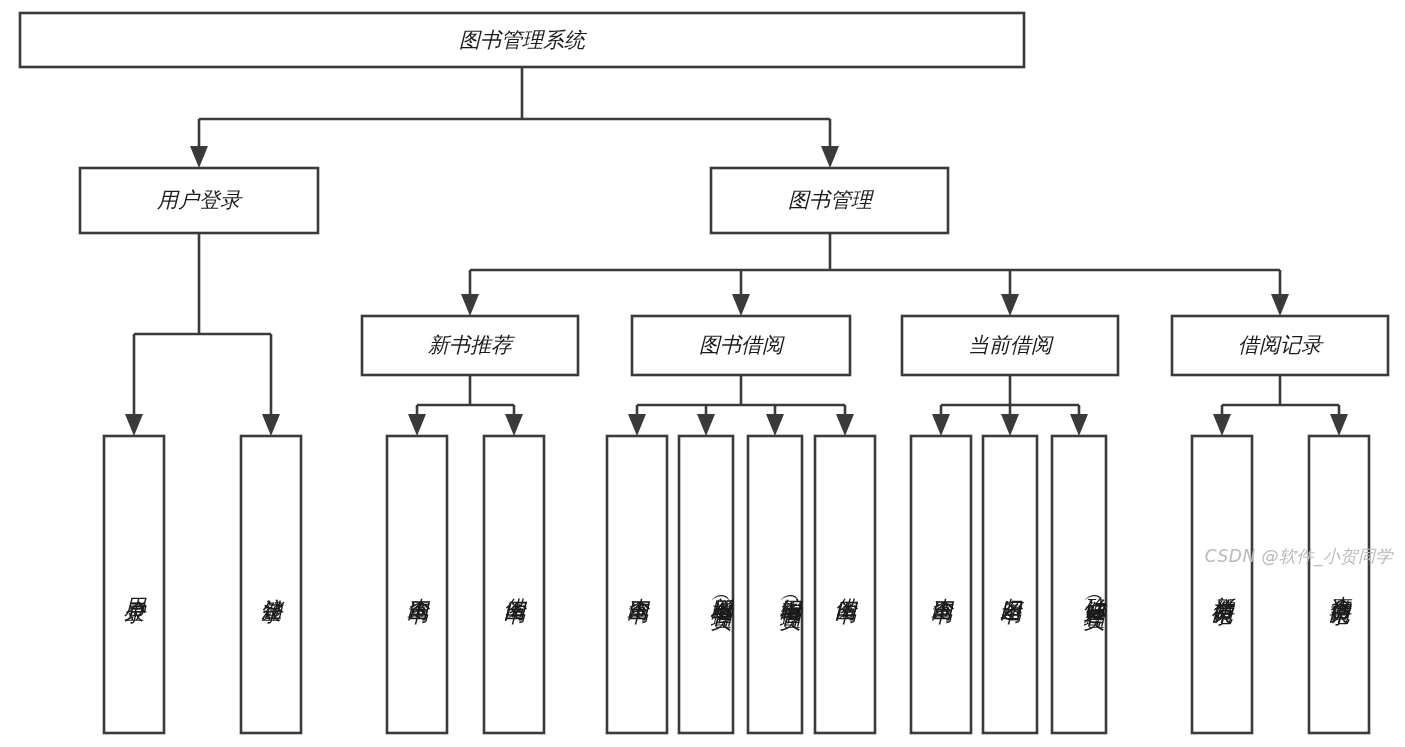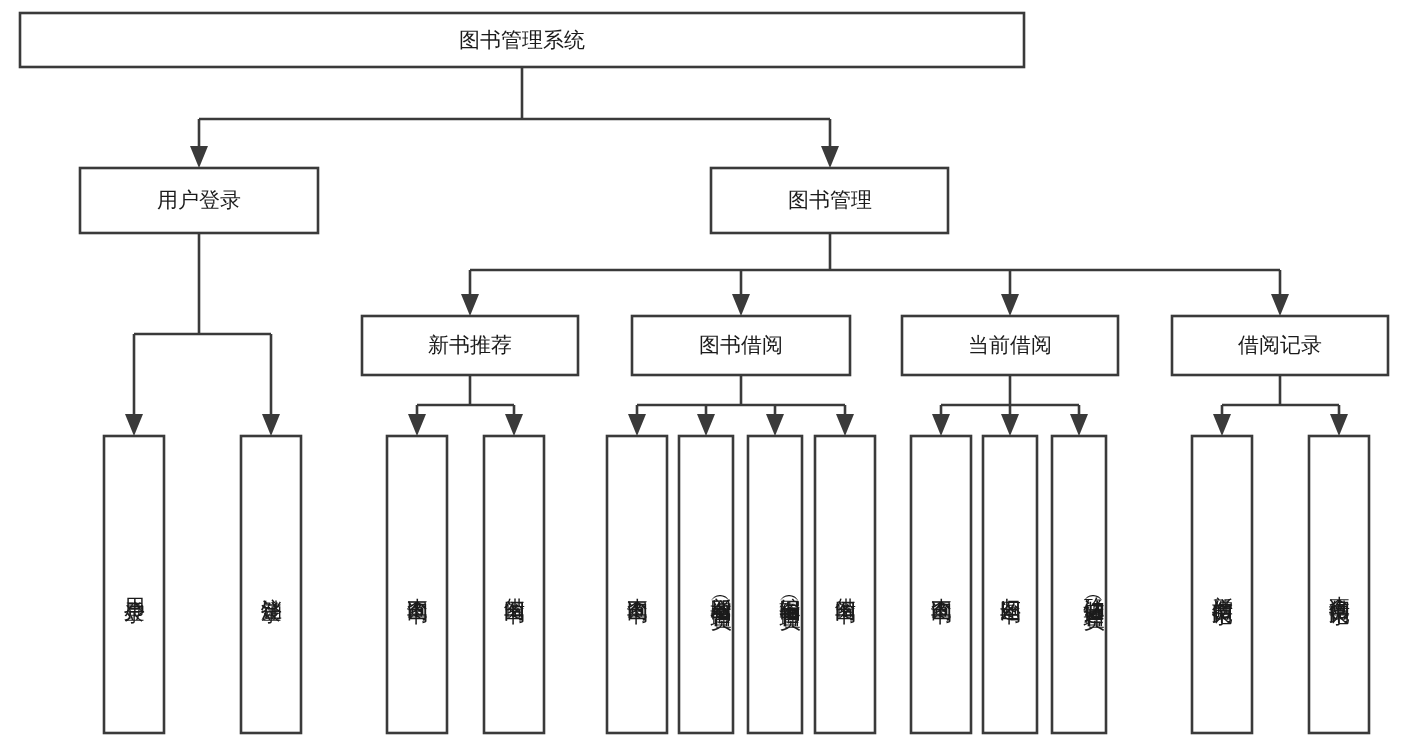--- a/index.html
+++ b/index.html
@@ -12,20 +12,21 @@
     width: 1405px;
     height: 747px;
     overflow: hidden;
     font-family: "DejaVu Sans", "Liberation Sans", sans-serif;
   }
   #diagram-root {
     position: relative;
     width: 1405px;
     height: 576px;
     background: #ffffff;
+    font-style: italic;
   }
   svg#tree-svg {
     position: absolute;
     top: 0;
     left: 0;
     width: 1405px;
     height: 747px;
     display: block;
   }
   .node-box {
@@ -220,14 +221,15 @@
   <div class="node-label-v" style="left:748px;  top:436px; width:54px; height:297px; align-items:flex-start; padding-top:8px; box-sizing:border-box;">编辑图书（管理员）</div>
   <div class="node-label-v" style="left:815px;  top:436px; width:60px; height:297px;">借阅图书</div>
 
   <div class="node-label-v" style="left:911px;  top:436px; width:60px; height:297px;">查询图书</div>
   <div class="node-label-v" style="left:983px;  top:436px; width:54px; height:297px;">归还图书</div>
   <div class="node-label-v" style="left:1052px; top:436px; width:54px; height:297px; align-items:flex-start; padding-top:8px; box-sizing:border-box;">确认归还（管理员）</div>
 
   <div class="node-label-v" style="left:1192px; top:436px; width:60px; height:297px;">新增借阅记录</div>
   <div class="node-label-v" style="left:1309px; top:436px; width:60px; height:297px;">查询借阅记录</div>
 
+  <div id="watermark">CSDN @软件_小贺同学</div>
 
 </div>
 
 </body></html>

